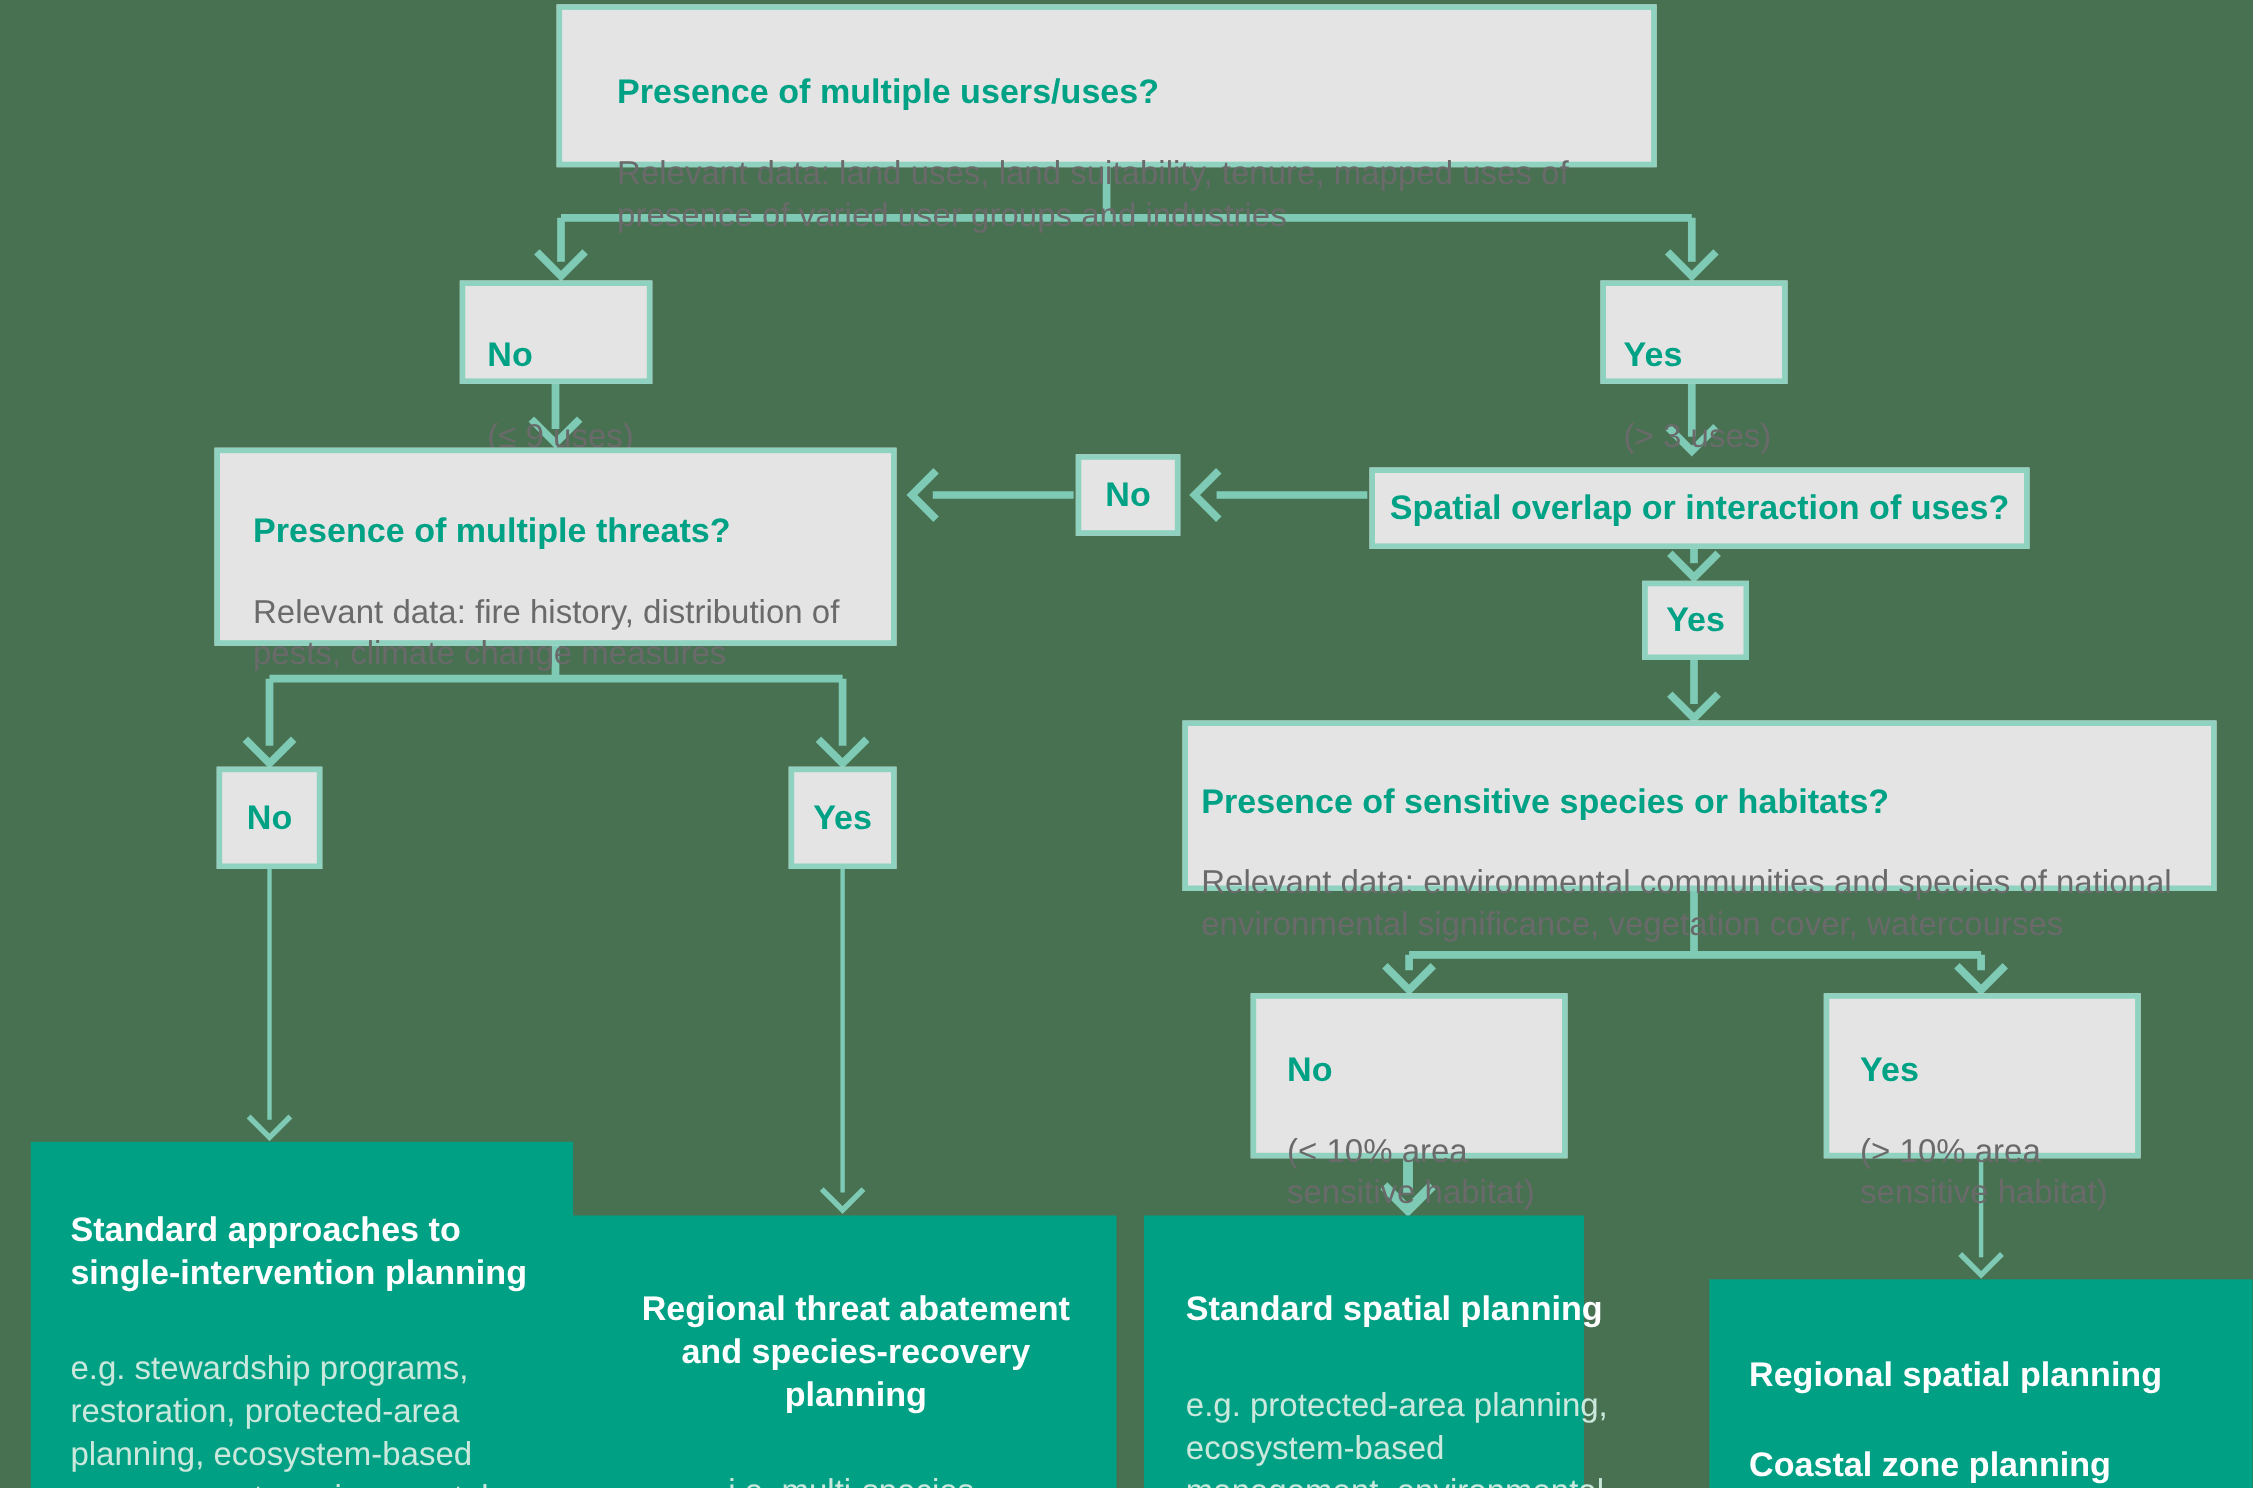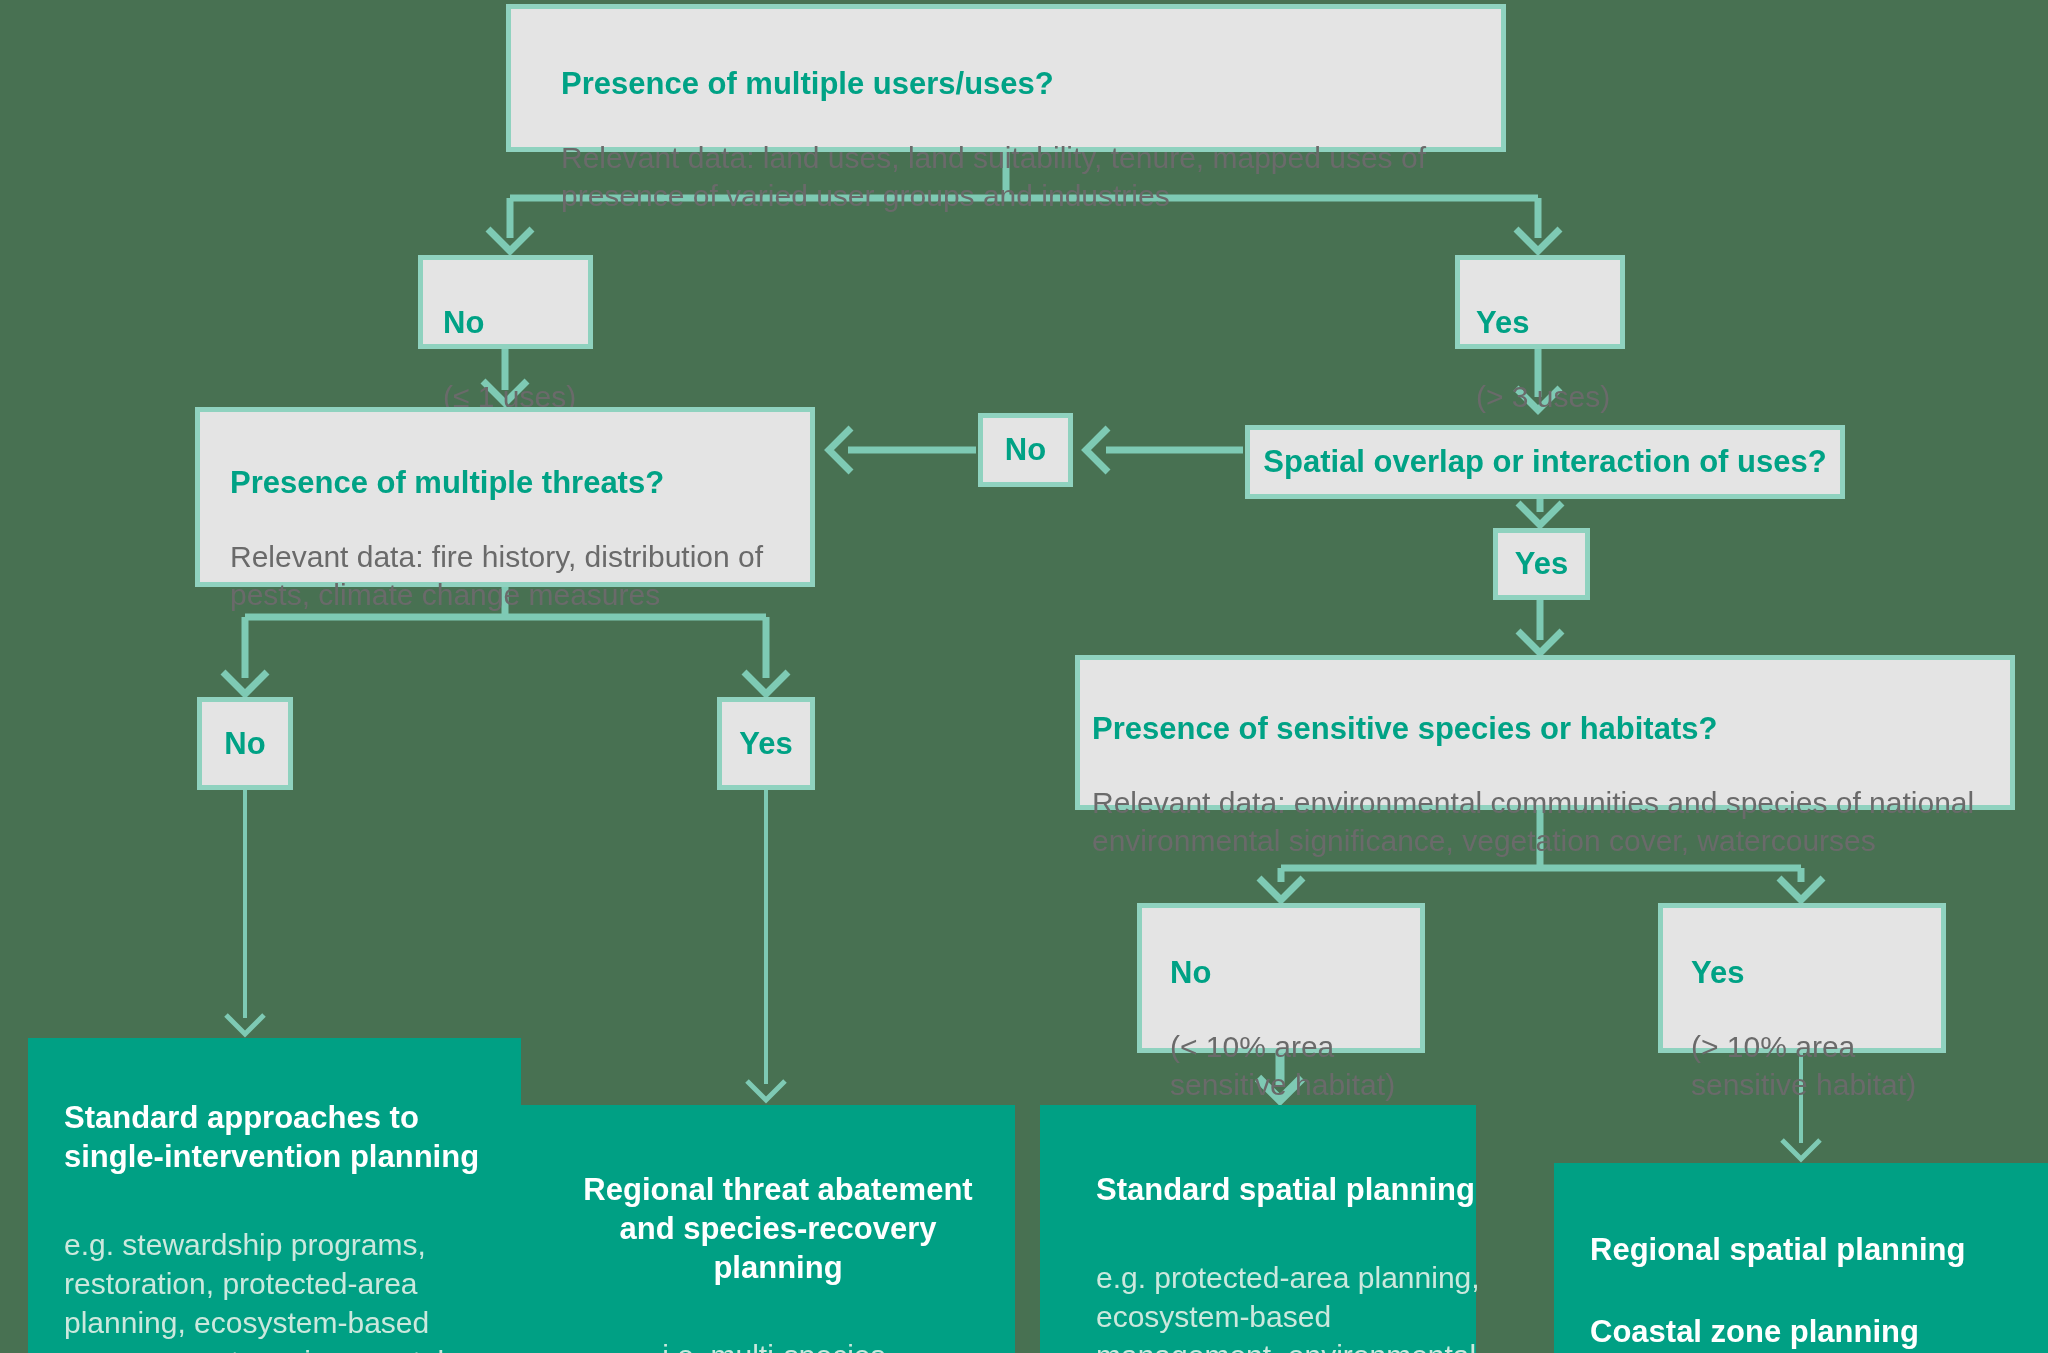--- a/index.html
+++ b/index.html
@@ -93,21 +93,21 @@
   </svg>
 
   <div class="qbox" style="left:506px;top:4px;width:1000px;height:148px;padding:20px 24px 12px 50px;">
     <div class="q-title">Presence of multiple users/uses?</div>
     <div class="q-body">Relevant data: land uses, land suitability, tenure, mapped uses of
 presence of varied user groups and industries</div>
   </div>
 
   <div class="qbox" style="left:418px;top:255px;width:175px;height:94px;padding:8px 0 0 20px;">
     <div class="q-title">No</div>
-    <div class="q-body">(≤ 1 uses)</div>
+    <div class="q-body">(≤ 9 uses)</div>
   </div>
 
   <div class="qbox" style="left:1455px;top:255px;width:170px;height:94px;padding:8px 0 0 16px;">
     <div class="q-title">Yes</div>
     <div class="q-body">(&gt; 3 uses)</div>
   </div>
 
   <div class="qbox" style="left:195px;top:407px;width:620px;height:180px;padding:16px 0 0 30px;">
     <div class="q-title">Presence of multiple threats?</div>
     <div class="q-body">Relevant data: fire history, distribution of
@@ -163,21 +163,21 @@
   </div>
 
   <div class="rbox" style="left:519px;top:1105px;width:496px;height:248px;padding:29px 16px 0 38px;text-align:center;">
     <div class="r-title">Regional threat abatement
 and species-recovery
 planning</div>
     <div class="r-body">i.e. multi-species,
 multi-threat planning</div>
   </div>
 
-  <div class="rbox" style="left:1040px;top:1105px;width:436px;height:248px;padding:29px 16px 0 56px;">
+  <div class="rbox" style="left:1040px;top:1105px;width:400px;height:248px;padding:29px 16px 0 38px;">
     <div class="r-title">Standard spatial planning</div>
     <div class="r-body">e.g. protected-area planning,
 ecosystem-based
 management, environmental
 impact assessments</div>
   </div>
 
   <div class="rbox" style="left:1554px;top:1163px;width:494px;height:190px;padding:28px 8px 0 36px;">
     <div class="r4-line">Regional spatial planning</div>
     <div class="r4-line">Coastal zone planning</div>

